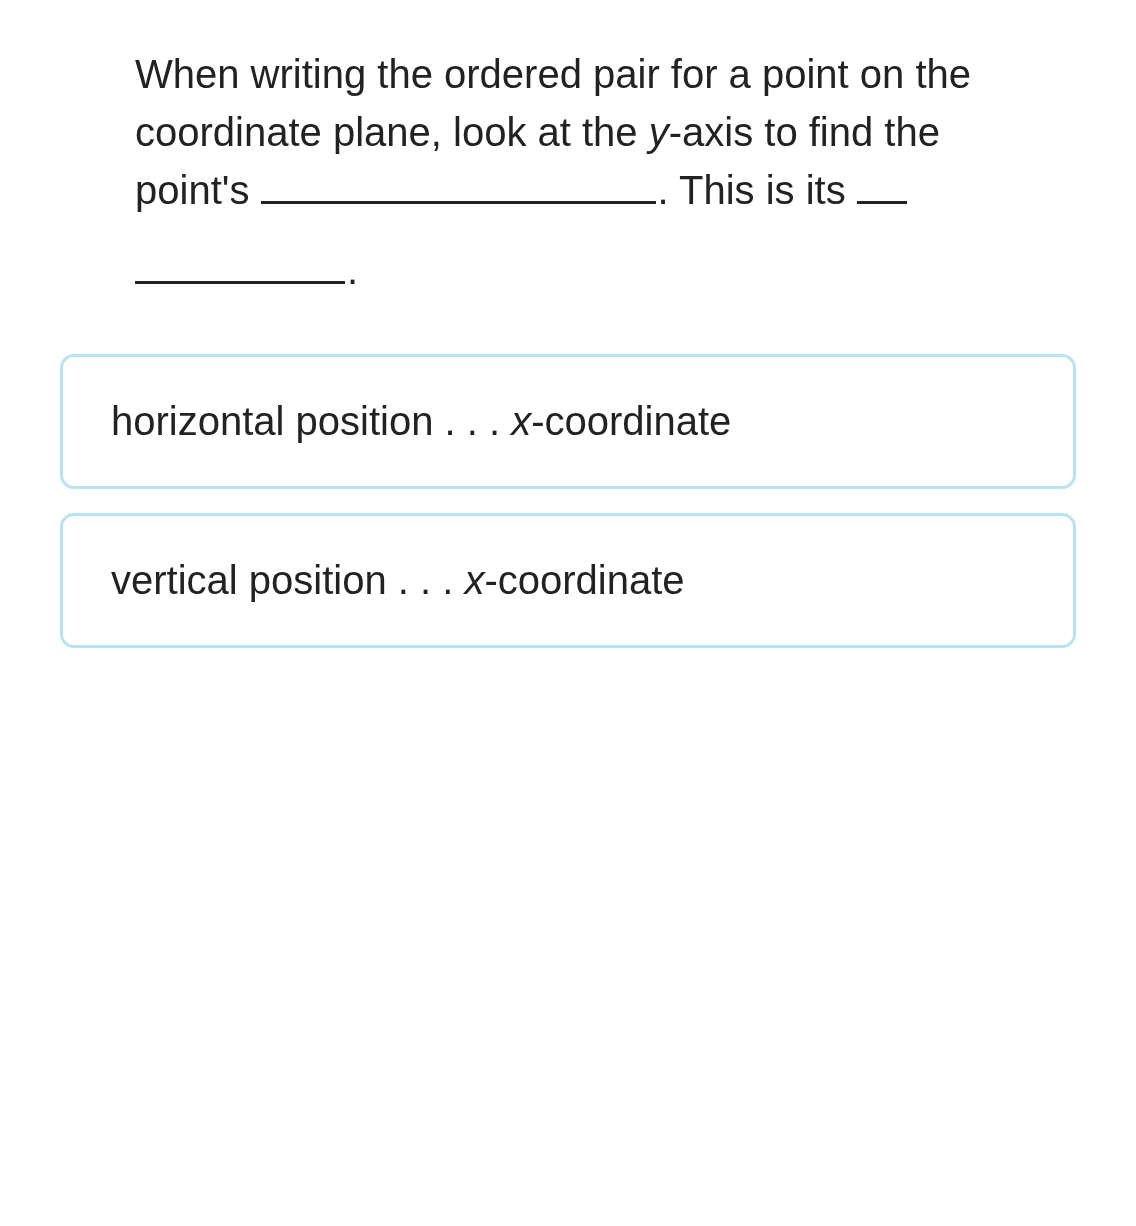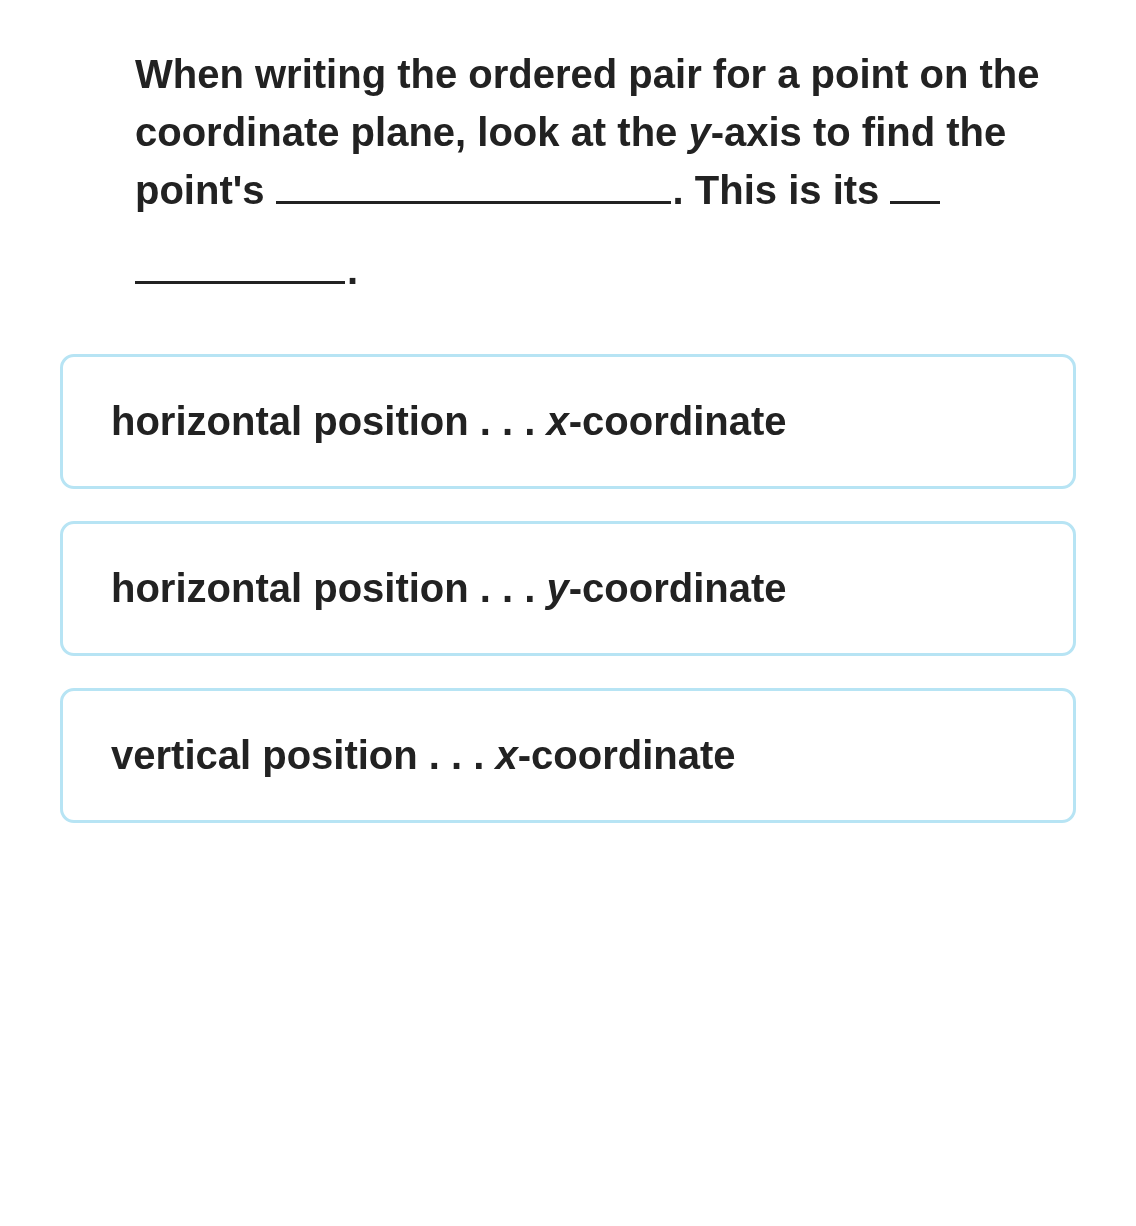--- a/index.html
+++ b/index.html
@@ -13,21 +13,20 @@
     width: 1136px;
     box-sizing: border-box;
     padding: 45px 60px 60px 60px;
   }
   .question {
     font-size: 40px;
     line-height: 1.45;
     color: #222;
     margin: 0 0 55px 75px;
     max-width: 920px;
-    font-weight: bold;
   }
   .question .yax {
     font-style: italic;
   }
   .question .blank1 {
     display: inline-block;
     width: 395px;
     border-bottom: 3px solid #222;
     vertical-align: baseline;
     margin-right: 2px;
@@ -47,22 +46,21 @@
   }
   
   .question .line2 {
     display: block;
     margin-top: 22px;
   }
 
   .options {
     display: flex;
     flex-direction: column;
-    gap: 32px;
-    font-weight: bold;
+    gap: 24px;
   }
   .option {
     border: 3px solid #b7e4f4;
     border-radius: 14px;
     padding: 42px 48px;
     font-size: 40px;
     color: #222;
     background: #fff;
     cursor: pointer;
   }
@@ -83,23 +81,20 @@
       <span class="blank2-rest"></span><span>.</span>
     </span>
   </p>
 
   <div class="options">
 
     <div class="option">
       <span>horizontal position . . . </span><span class="ital">x</span><span>-coordinate</span>
     </div>
 
-    <div class="option">
-      <span>horizontal position . . . </span><span class="ital">y</span><span>-coordinate</span>
-    </div>
 
     <div class="option">
       <span>vertical position . . . </span><span class="ital">x</span><span>-coordinate</span>
     </div>
 
 
   </div>
 </div>
 
 </body></html>

